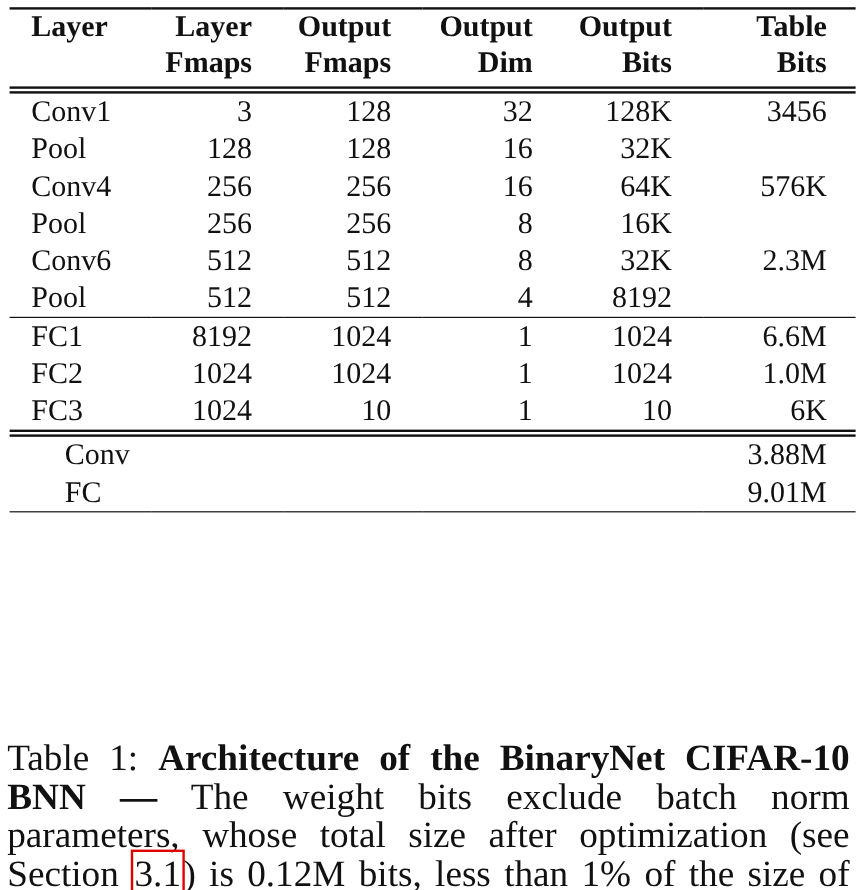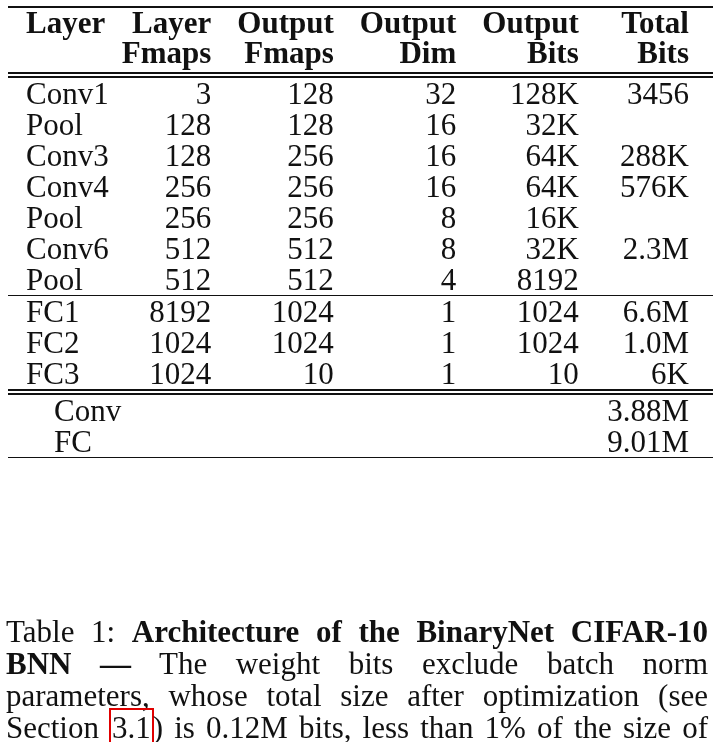--- a/index.html
+++ b/index.html
@@ -17,21 +17,21 @@
     }
     .tbl-wrap {
       position: absolute;
       left: 8px;
       top: 6px;
       width: 705px;
     }
     table {
       border-collapse: collapse;
       width: 705px;
-      font-size: 31px;
+      font-size: 25px;
       line-height: 31px;
     }
     col.c0 { width: 118px; }
     col.c1 { width: 110px; }
     col.c2 { width: 116px; }
     col.c3 { width: 118px; }
     col.c4 { width: 116px; }
     col.c5 { width: 127px; }
     th, td {
       padding: 0;
@@ -94,21 +94,21 @@
         <col class="c4">
         <col class="c5">
     </colgroup>
     <thead>
       <tr class="head-row-1 rule-top">
         <th class="l rule-top">Layer</th>
         <th class="r rule-top">Layer</th>
         <th class="r rule-top">Output</th>
         <th class="r rule-top">Output</th>
         <th class="r rule-top">Output</th>
-        <th class="r5 rule-top">Total</th>
+        <th class="r5 rule-top">Table</th>
       </tr>
       <tr class="head-row-2">
         <th class="l"></th>
         <th class="r">Fmaps</th>
         <th class="r">Fmaps</th>
         <th class="r">Dim</th>
         <th class="r">Bits</th>
         <th class="r5">Bits</th>
       </tr>
       <tr class="double-rule">
@@ -128,28 +128,20 @@
       </tr>
       <tr>
         <td class="l">Pool</td>
         <td class="r">128</td>
         <td class="r">128</td>
         <td class="r">16</td>
         <td class="r">32K</td>
         <td class="r5"></td>
       </tr>
       <tr>
-        <td class="l">Conv3</td>
-        <td class="r">128</td>
-        <td class="r">256</td>
-        <td class="r">16</td>
-        <td class="r">64K</td>
-        <td class="r5">288K</td>
-      </tr>
-      <tr>
         <td class="l">Conv4</td>
         <td class="r">256</td>
         <td class="r">256</td>
         <td class="r">16</td>
         <td class="r">64K</td>
         <td class="r5">576K</td>
       </tr>
       <tr>
         <td class="l">Pool</td>
         <td class="r">256</td>

